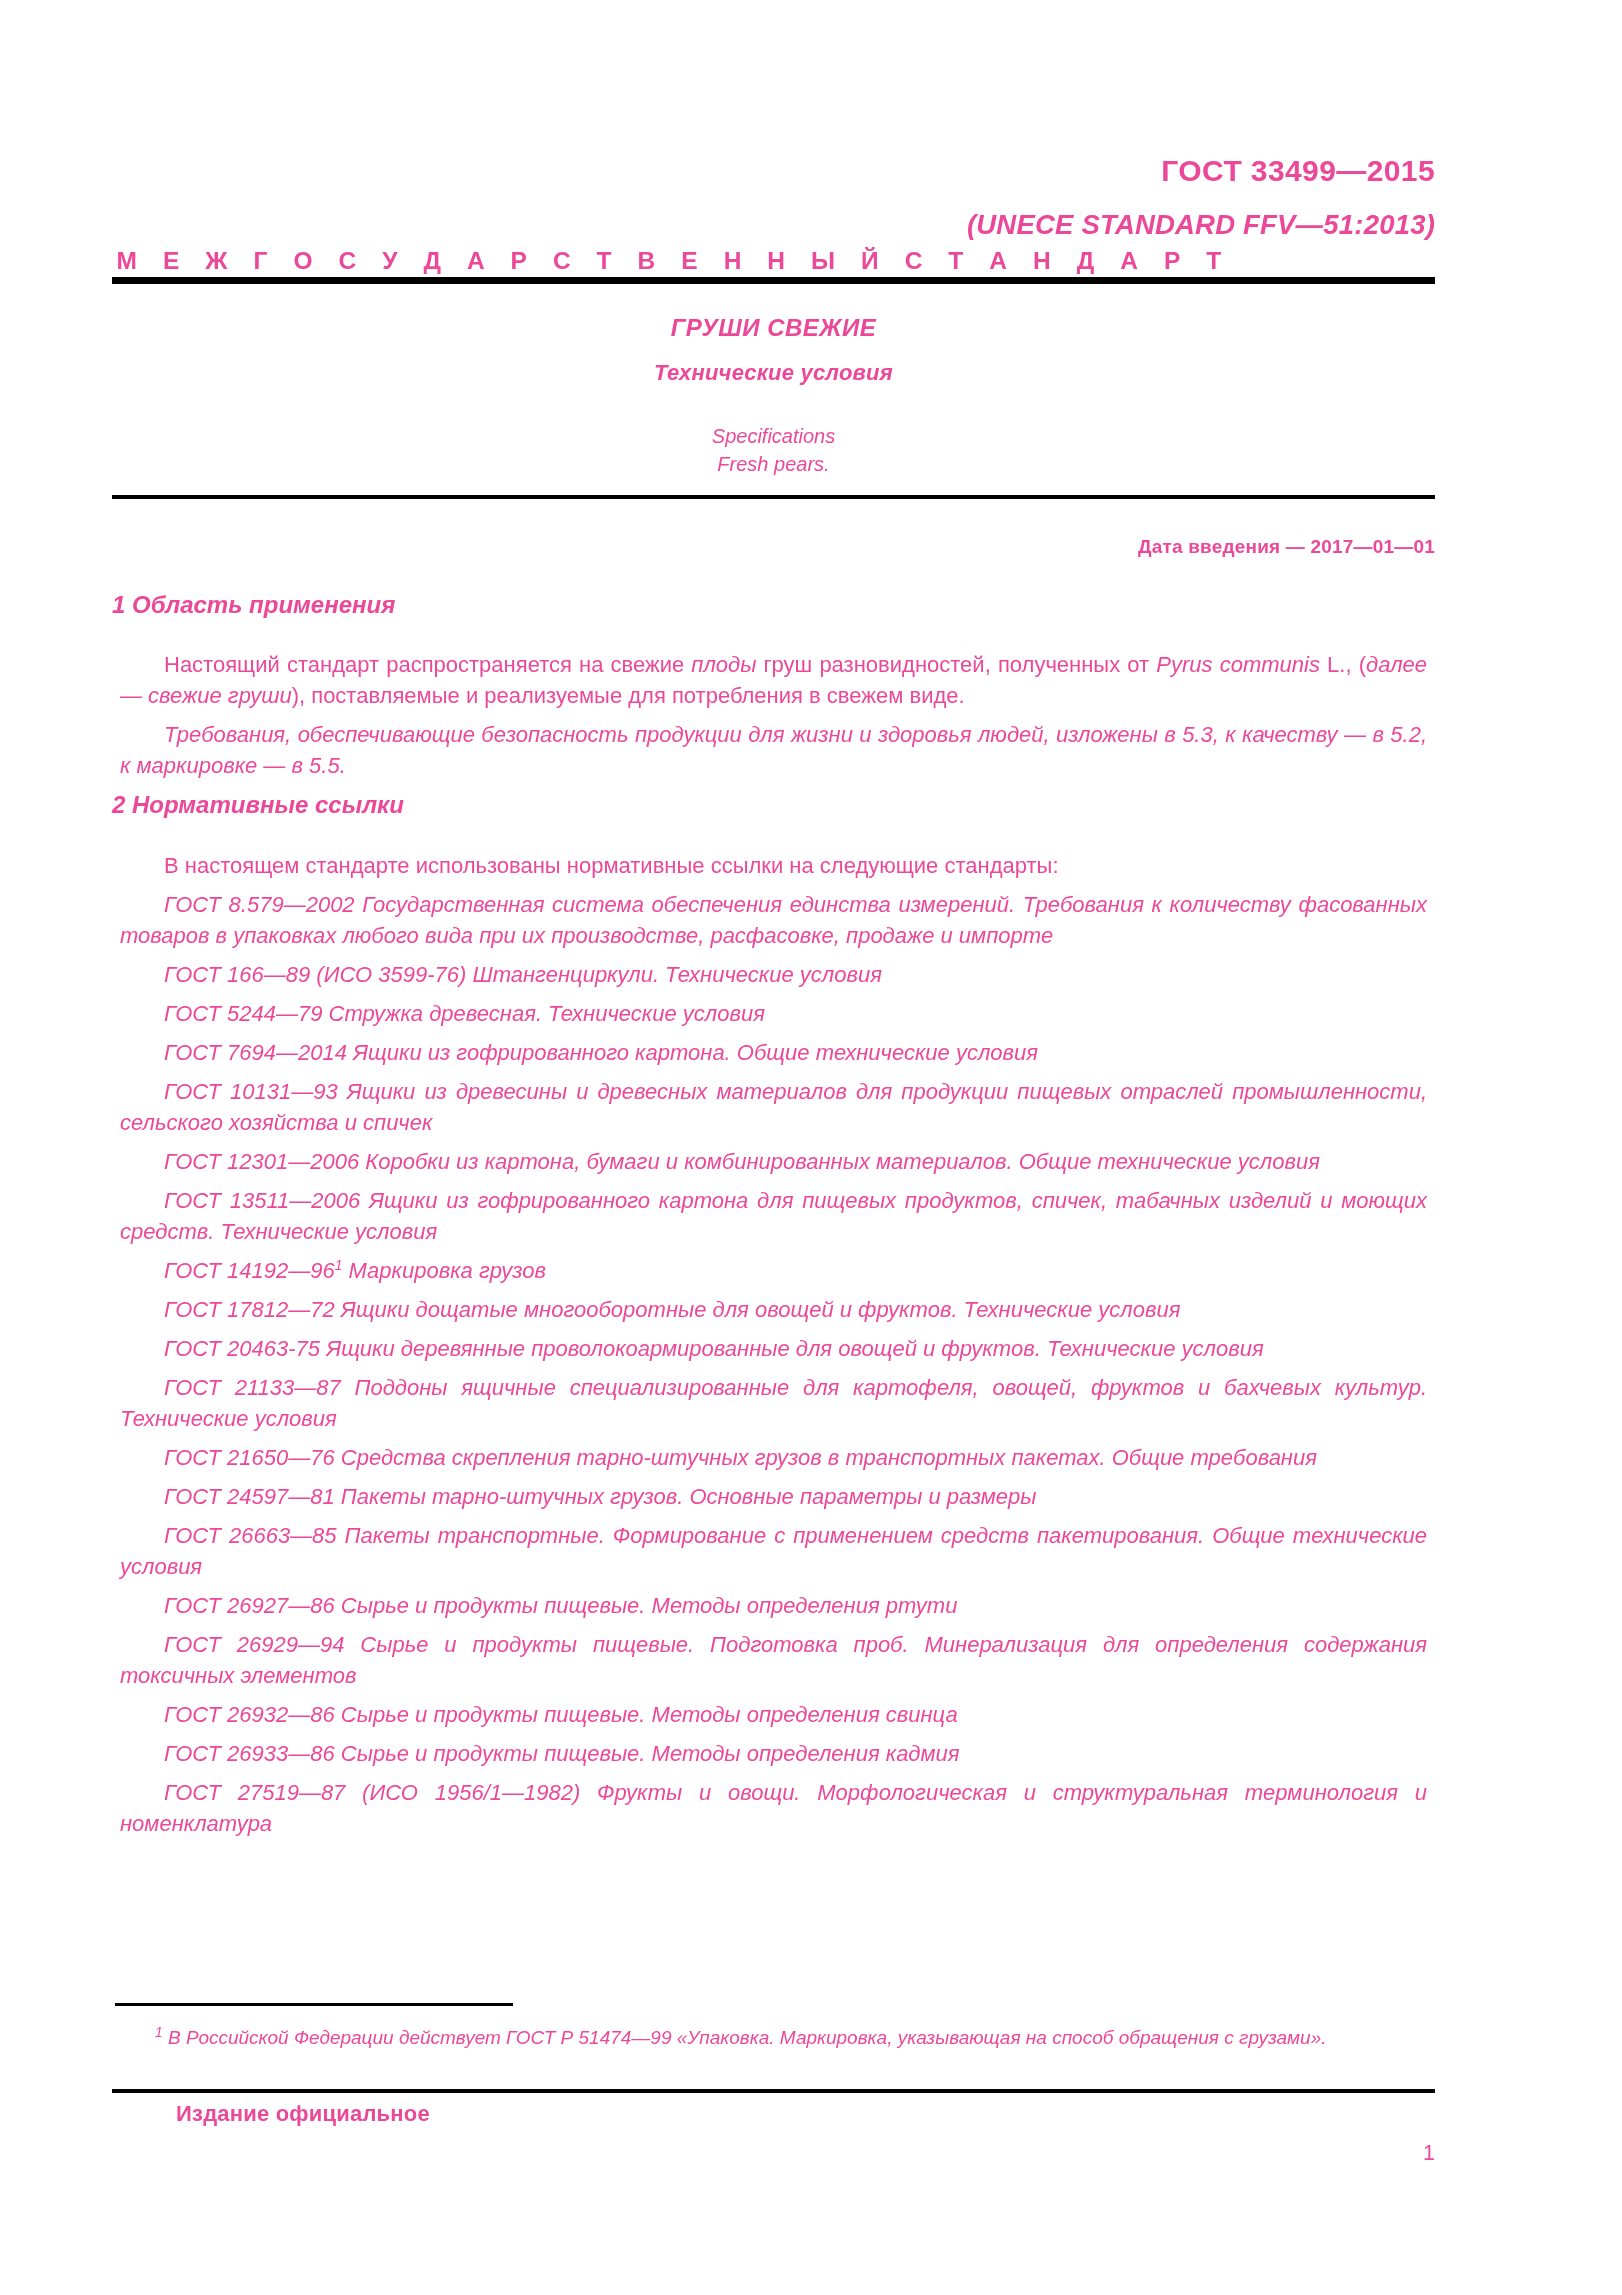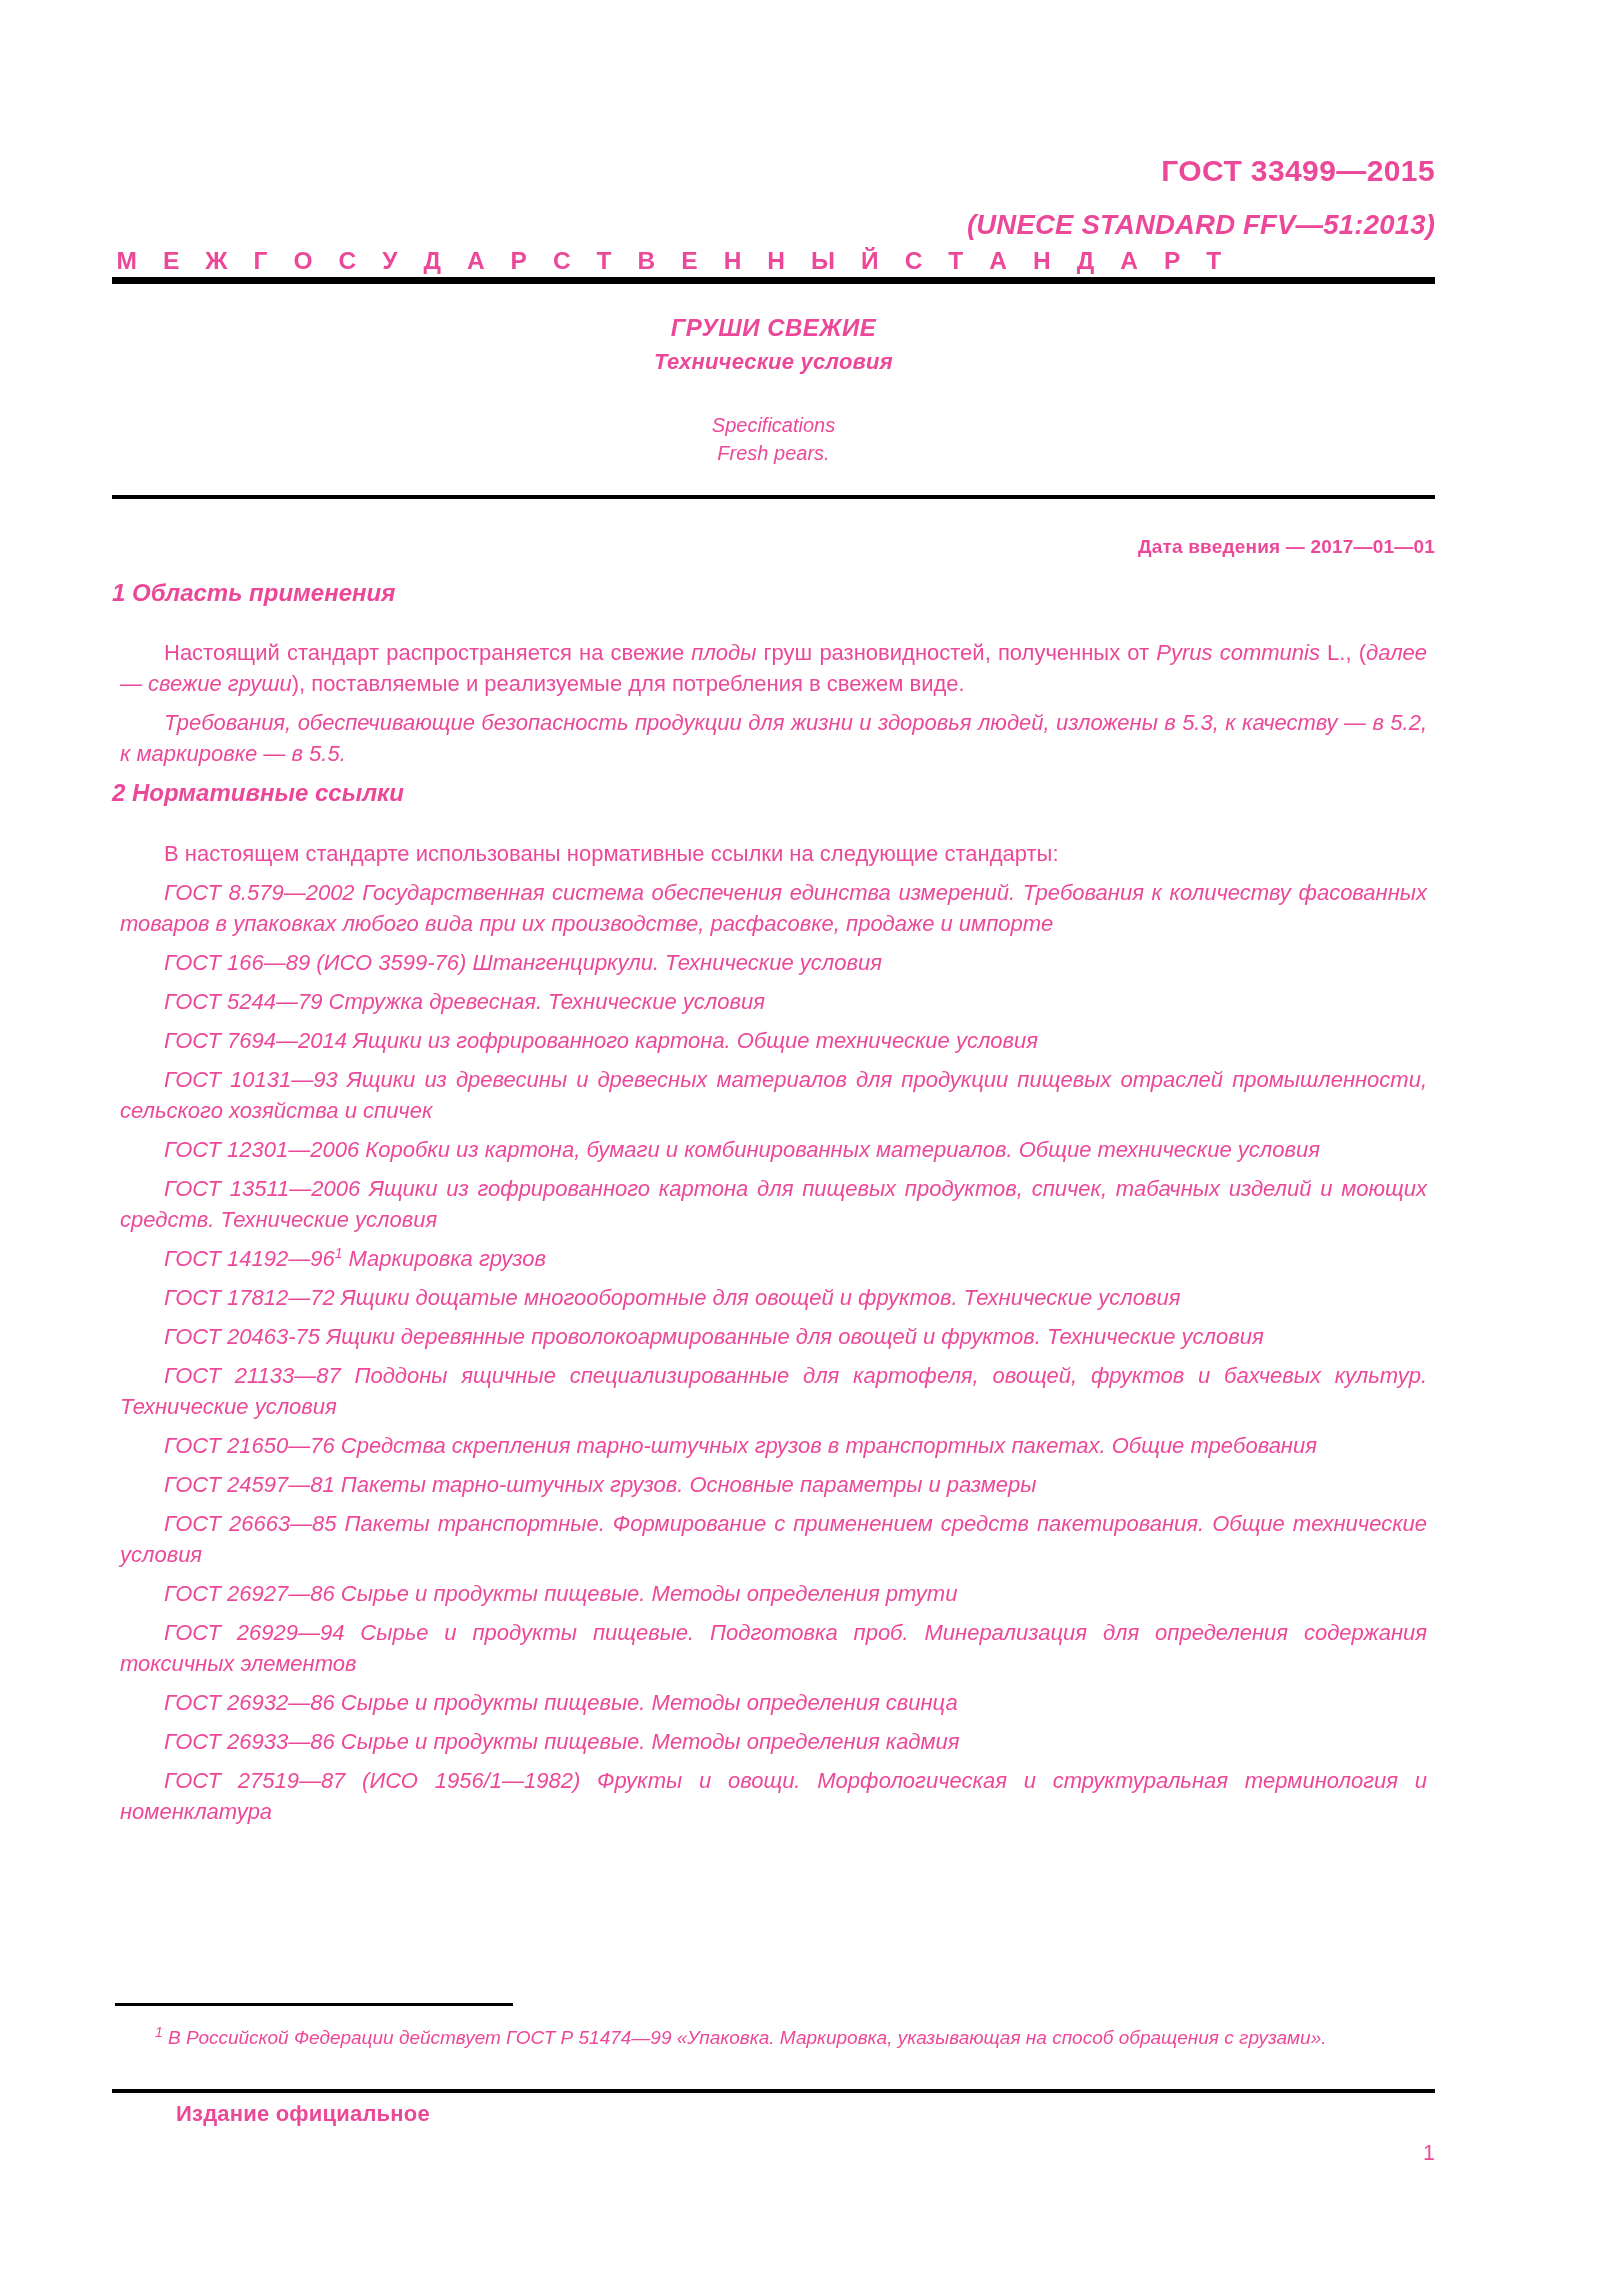--- a/index.html
+++ b/index.html
@@ -78,21 +78,21 @@
     font-size: 24px;
     font-weight: bold;
     letter-spacing: 0.5px;
     line-height: 1.3;
   }
   .title-ru-sub {
     font-size: 22px;
     font-weight: bold;
     letter-spacing: 0.2px;
     line-height: 1.35;
-    margin-top: 4px;
+    margin-top: 15px;
   }
   .title-en {
     margin-top: 34px;
     font-size: 20px;
     font-weight: normal;
     line-height: 1.42;
   }
 
   
   .intro-date {
@@ -103,21 +103,21 @@
     text-align: right;
     font-size: 19px;
     font-weight: bold;
     letter-spacing: 0.2px;
   }
 
   
   .body-area {
     position: absolute;
     left: 112px;
-    top: 577px;
+    top: 589px;
     width: 1323px;
     font-size: 22px;
     line-height: 31px;
   }
   h2.section-head {
     font-size: 24px;
     font-weight: bold;
     font-style: italic;
     margin: 0;
     padding: 0;

